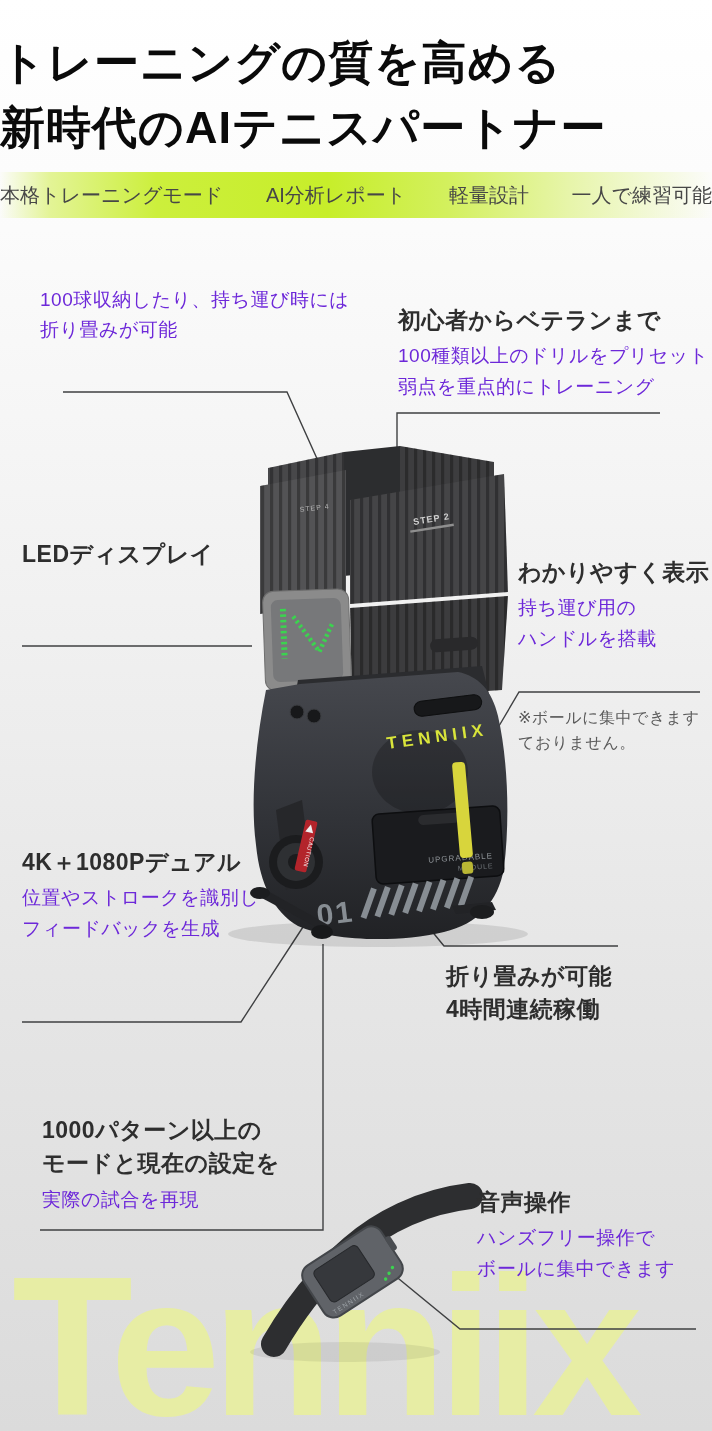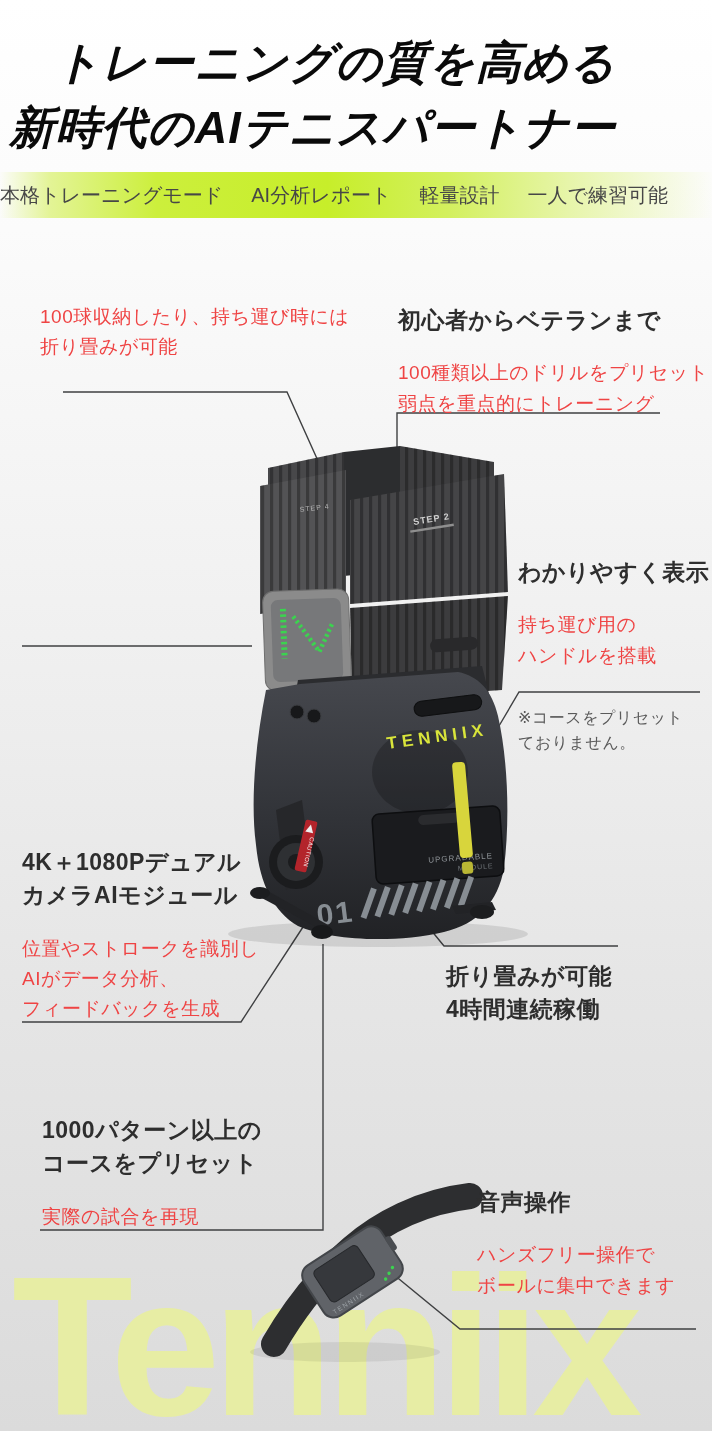--- a/index.html
+++ b/index.html
@@ -2,34 +2,34 @@
 <html lang="ja"><head>
 <meta charset="utf-8">
 <style>
   html,body{margin:0;padding:0}
   body{
     width:712px;height:1431px;position:relative;overflow:hidden;
     background:linear-gradient(180deg,#ffffff 0%,#fbfbfb 16%,#f1f1f1 42%,#e6e6e6 68%,#dbdbdb 100%);
     font-family:"Liberation Sans","DejaVu Sans",sans-serif;
   }
   .hero{
-    position:absolute;top:30px;left:0;width:616px;text-align:right;
-    font-size:45px;font-weight:900;color:#0a0a0a;line-height:1.45;letter-spacing:1px;z-index:3;font-style:italic;
+    position:absolute;top:30px;left:0;width:616px;text-align:left;
+    font-size:45px;font-weight:900;color:#0a0a0a;line-height:1.45;letter-spacing:1px;z-index:3;
   }
   .feature-band{
     position:absolute;top:172px;left:0;width:712px;height:46px;z-index:3;
-    display:flex;align-items:center;justify-content:flex-start;gap:28px;
+    display:flex;align-items:center;justify-content:space-between;gap:28px;
     font-size:20px;color:#474747;
     background:linear-gradient(90deg,
       rgba(244,250,216,0.05) 0%, #e3f496 7%, #ccef3c 22%, #c7ee2a 46%,
       #d3f05e 63%, #e7f5aa 80%, rgba(250,252,238,0.15) 100%);
   }
   .callout{position:absolute;z-index:3}
   .co-title{font-size:23px;font-weight:800;color:#2e2e2e;line-height:1.45;letter-spacing:.5px}
-  .co-body{font-size:19px;color:#ef4444;line-height:1.6;margin-top:21px;letter-spacing:.5px}
+  .co-body{font-size:19px;color:#6d28d9;line-height:1.6;margin-top:4px;letter-spacing:.5px}
   .co-note{font-size:16px;color:#5a5a5a;line-height:1.55;letter-spacing:.5px}
   .watermark{
     position:absolute;left:12px;top:1248px;z-index:1;white-space:nowrap;
     font-size:198px;font-weight:700;letter-spacing:-8px;color:#e7eda4;line-height:1;
   }
   svg.scene{position:absolute;left:0;top:0;z-index:2}
 </style>
 </head>
 <body>
 
@@ -187,60 +187,59 @@
 
 <div class="callout" style="left:398px;top:304px">
   <div class="co-title">初心者からベテランまで</div>
   <div class="co-body">
     <div>100種類以上のドリルをプリセット</div>
     <div>弱点を重点的にトレーニング</div>
   </div>
 </div>
 
 <div class="callout" style="left:22px;top:538px">
+  <div class="co-title">LEDディスプレイ</div>
 </div>
 
 <div class="callout" style="left:518px;top:556px">
   <div class="co-title">
     <div>わかりやすく表示</div>
   </div>
   <div class="co-body">
     <div>持ち運び用の</div>
     <div>ハンドルを搭載</div>
   </div>
 </div>
 
 <div class="callout co-note" style="left:518px;top:706px">
-  <div>※コースをプリセット</div>
+  <div>※ボールに集中できます</div>
   <div>ておりません。</div>
 </div>
 
 <div class="callout" style="left:22px;top:846px">
   <div class="co-title">
     <div>4K＋1080Pデュアル</div>
-    <div>カメラAIモジュール</div>
   </div>
   <div class="co-body">
     <div>位置やストロークを識別し</div>
-    <div>AIがデータ分析、</div>
     <div>フィードバックを生成</div>
   </div>
 </div>
 
 <div class="callout" style="left:446px;top:960px">
   <div class="co-title">
     <div>折り畳みが可能</div>
     <div>4時間連続稼働</div>
   </div>
 </div>
 
 <div class="callout" style="left:42px;top:1114px">
   <div class="co-title">
     <div>1000パターン以上の</div>
-    <div>コースをプリセット</div>
+    <div>モードと現在の設定を</div>
   </div>
   <div class="co-body">
     <div>実際の試合を再現</div>
   </div>
 </div>
 
 <div class="callout" style="left:477px;top:1186px">
   <div class="co-title">音声操作</div>
   <div class="co-body">
     <div>ハンズフリー操作で</div>

